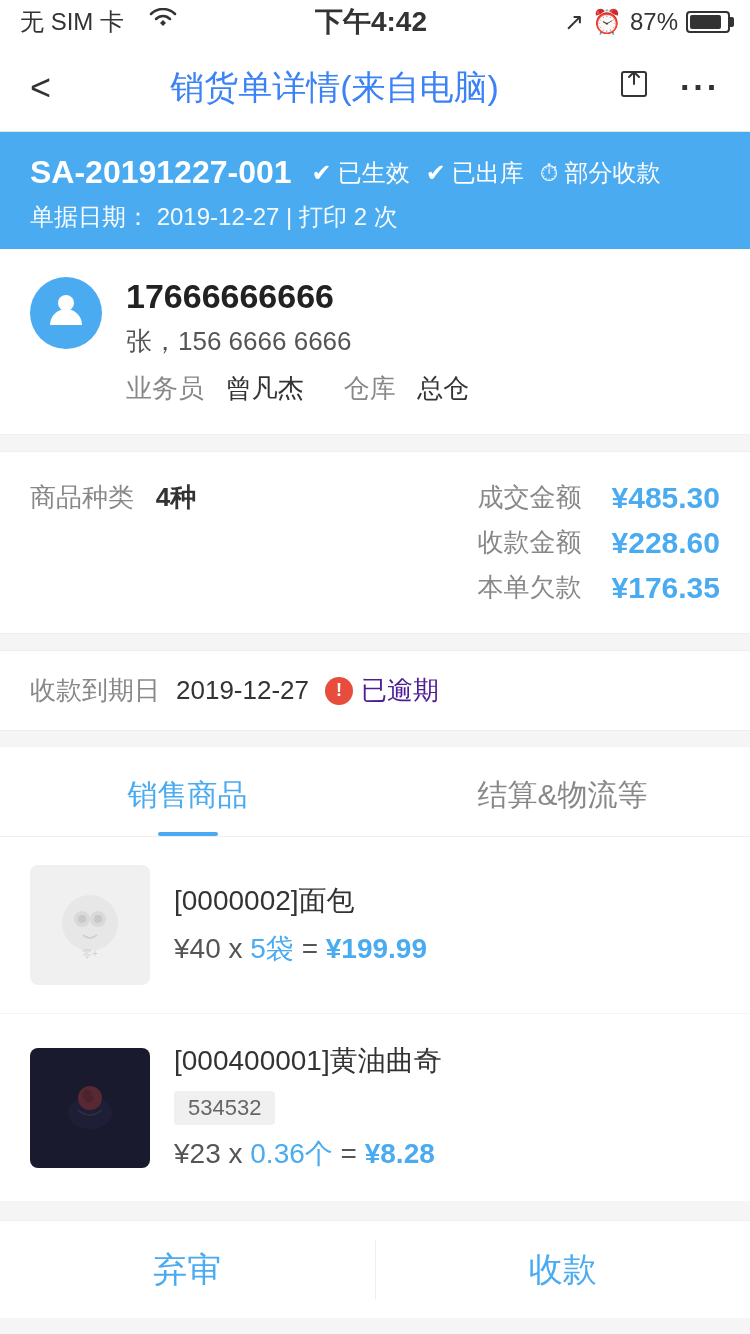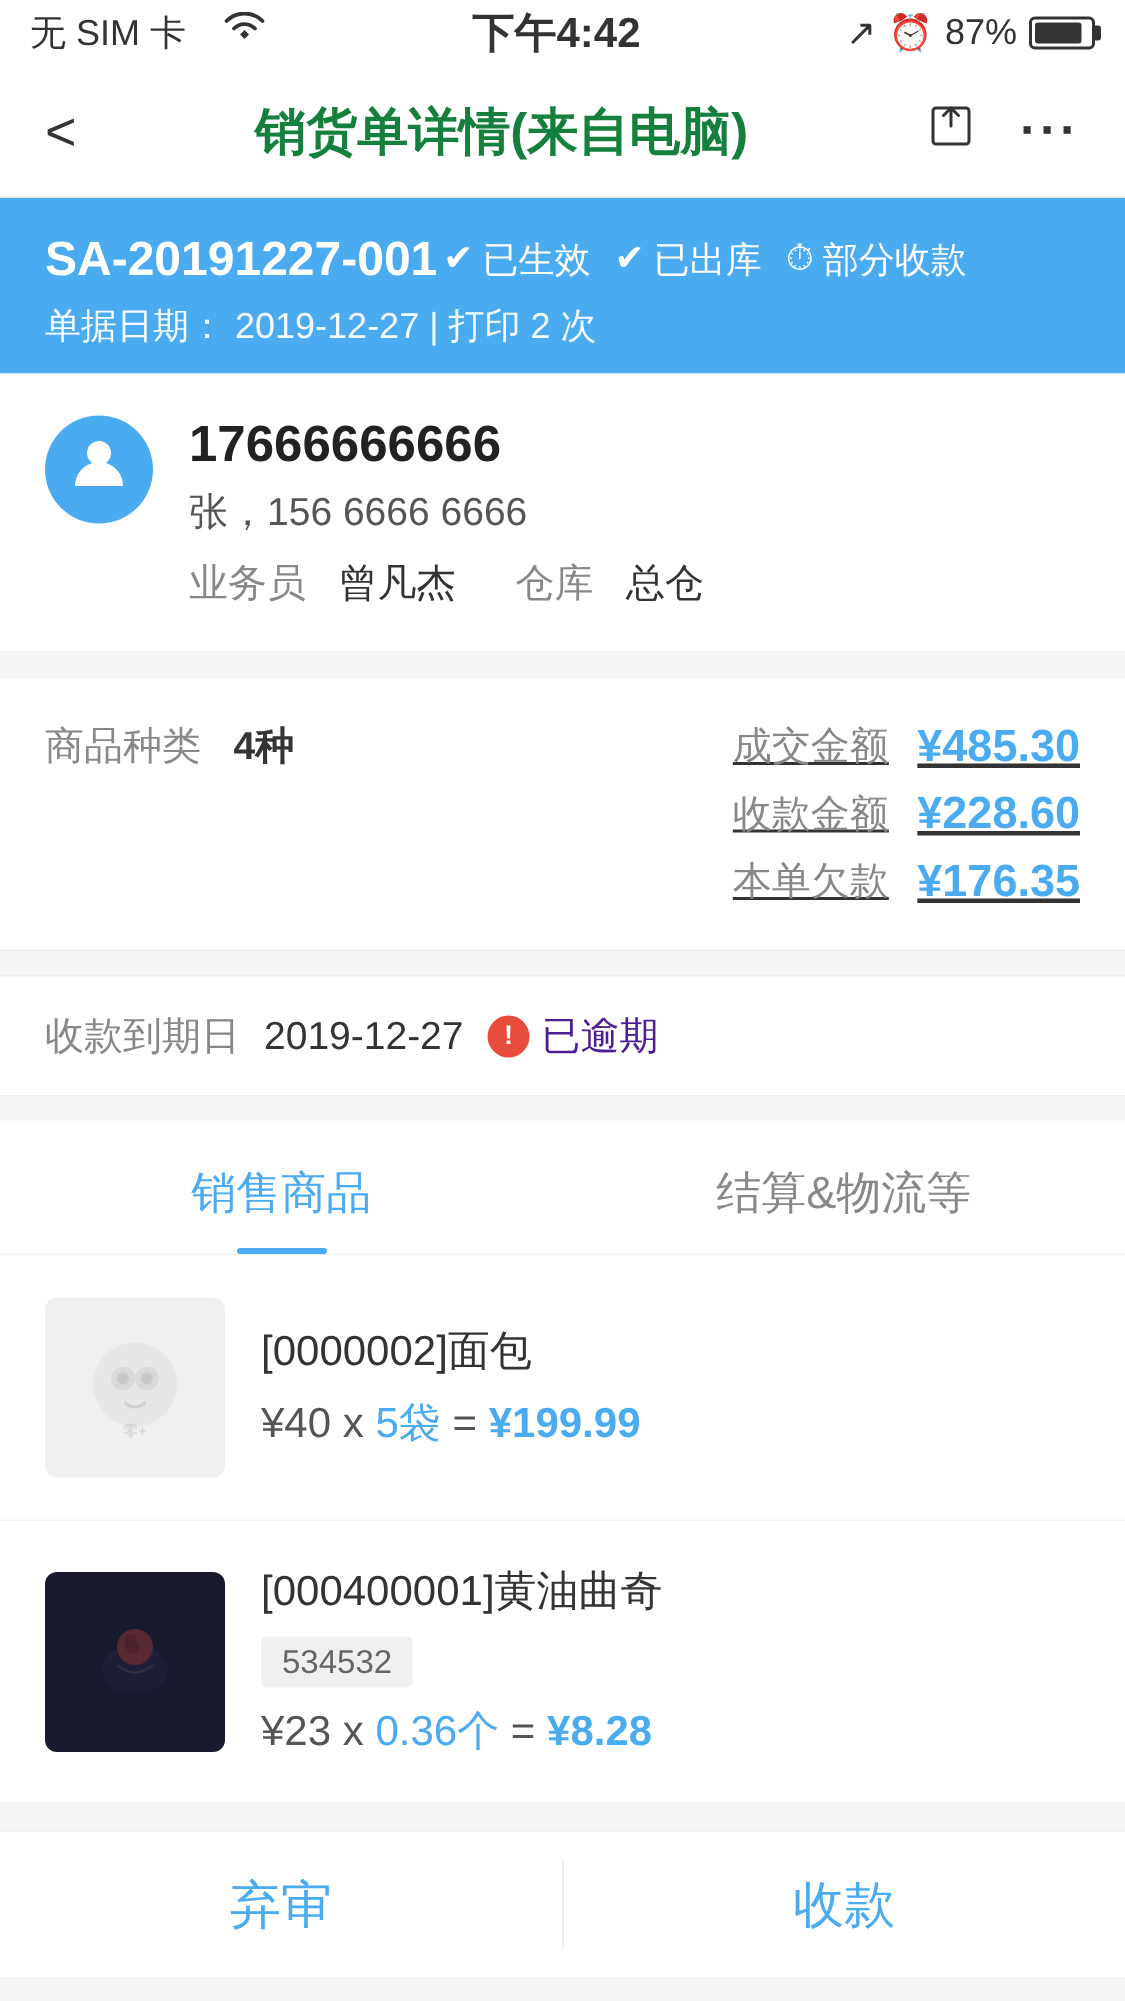--- a/index.html
+++ b/index.html
@@ -42,30 +42,30 @@
     .nav-bar {
       height: 88px;
       background: #fff;
       display: flex;
       align-items: center;
       justify-content: space-between;
       padding: 0 30px;
       border-bottom: 1px solid #e5e5e5;
     }
     .nav-back { font-size: 36px; color: #333; cursor: pointer; }
-    .nav-title { font-size: 34px; font-weight: 700; color: #15803d; }
+    .nav-title { font-size: 34px; font-weight: 400; color: #3b82f6; }
     .nav-right { display: flex; align-items: center; gap: 30px; }
 
     
     .header-banner {
       background: #4AABF0;
       padding: 22px 30px 16px;
     }
     .header-row1 {
-      display: flex; align-items: center; gap: 4px;
+      display: flex; align-items: center; gap: 20px;
       margin-bottom: 10px;
     }
     .order-id { font-size: 32px; font-weight: 700; color: #fff; }
     .status-tags { display: flex; align-items: center; gap: 16px; }
     .status-tag {
       font-size: 24px; color: #fff; display: flex; align-items: center; gap: 6px;
     }
     .header-row2 { font-size: 24px; color: #fff; opacity: 0.95; }
 
     
@@ -99,21 +99,21 @@
       border-bottom: 1px solid #eee;
     }
     .stats-row {
       display: flex; justify-content: space-between; align-items: flex-start;
     }
     .stats-left { display: flex; flex-direction: column; justify-content: center; }
     .stat-item { font-size: 26px; color: #555; margin-bottom: 4px; }
     .stat-label { color: #888; }
     .stat-count { font-weight: 600; color: #333; }
     .stats-right { display: flex; flex-direction: column; gap: 10px; align-items: flex-end; }
-    .amount-row { display: flex; align-items: flex-end; gap: 19px; font-size: 26px; text-decoration: underline; }
+    .amount-row { display: flex; align-items: flex-end; gap: 30px; font-size: 26px; }
     .amount-label { color: #888; }
     .amount-value { color: #4AABF0; font-weight: 600; font-size: 30px; }
 
     
     .due-section {
       background: #fff;
       padding: 22px 30px;
       margin-top: 16px;
       border-top: 1px solid #eee;
       border-bottom: 1px solid #eee;

